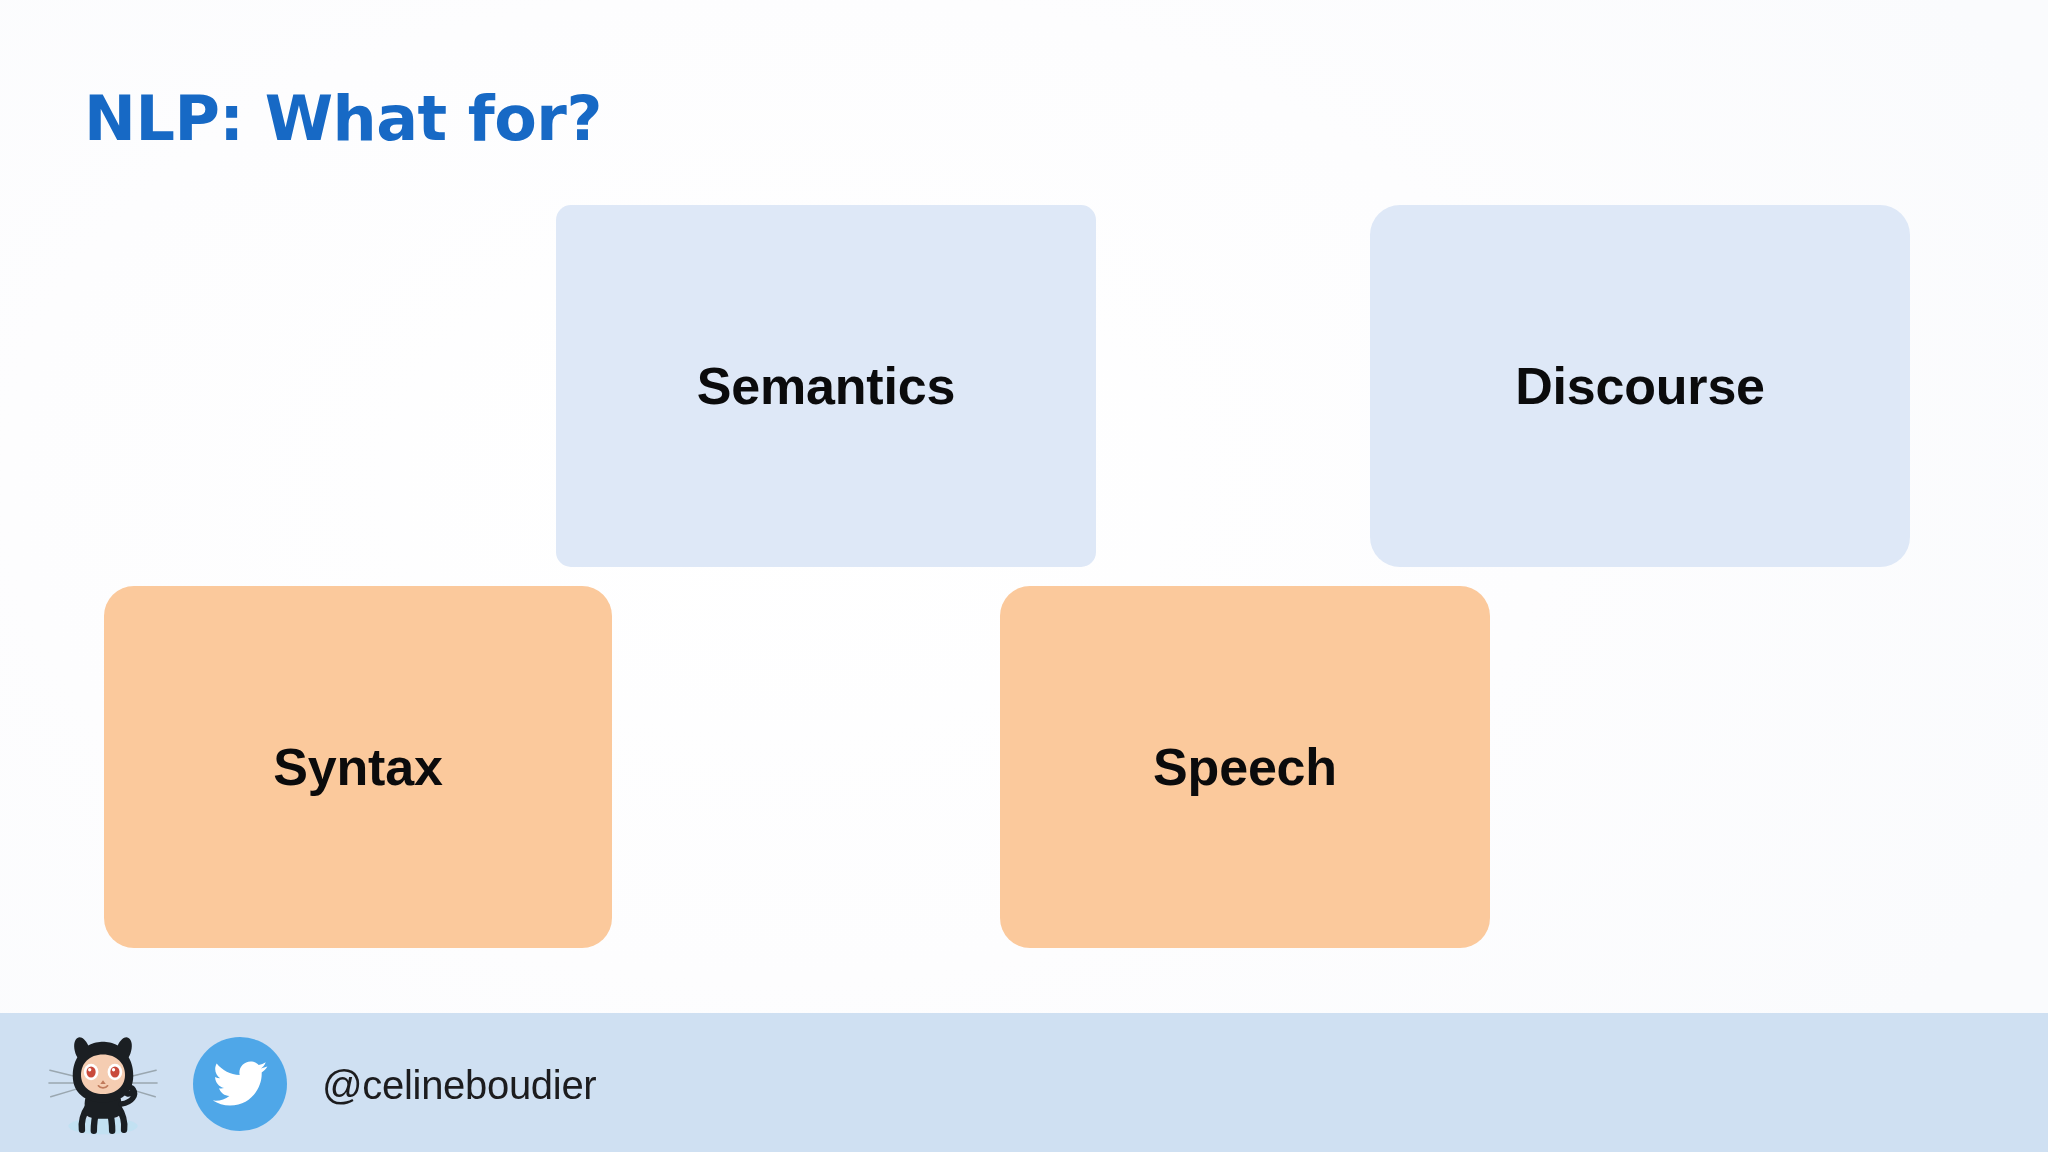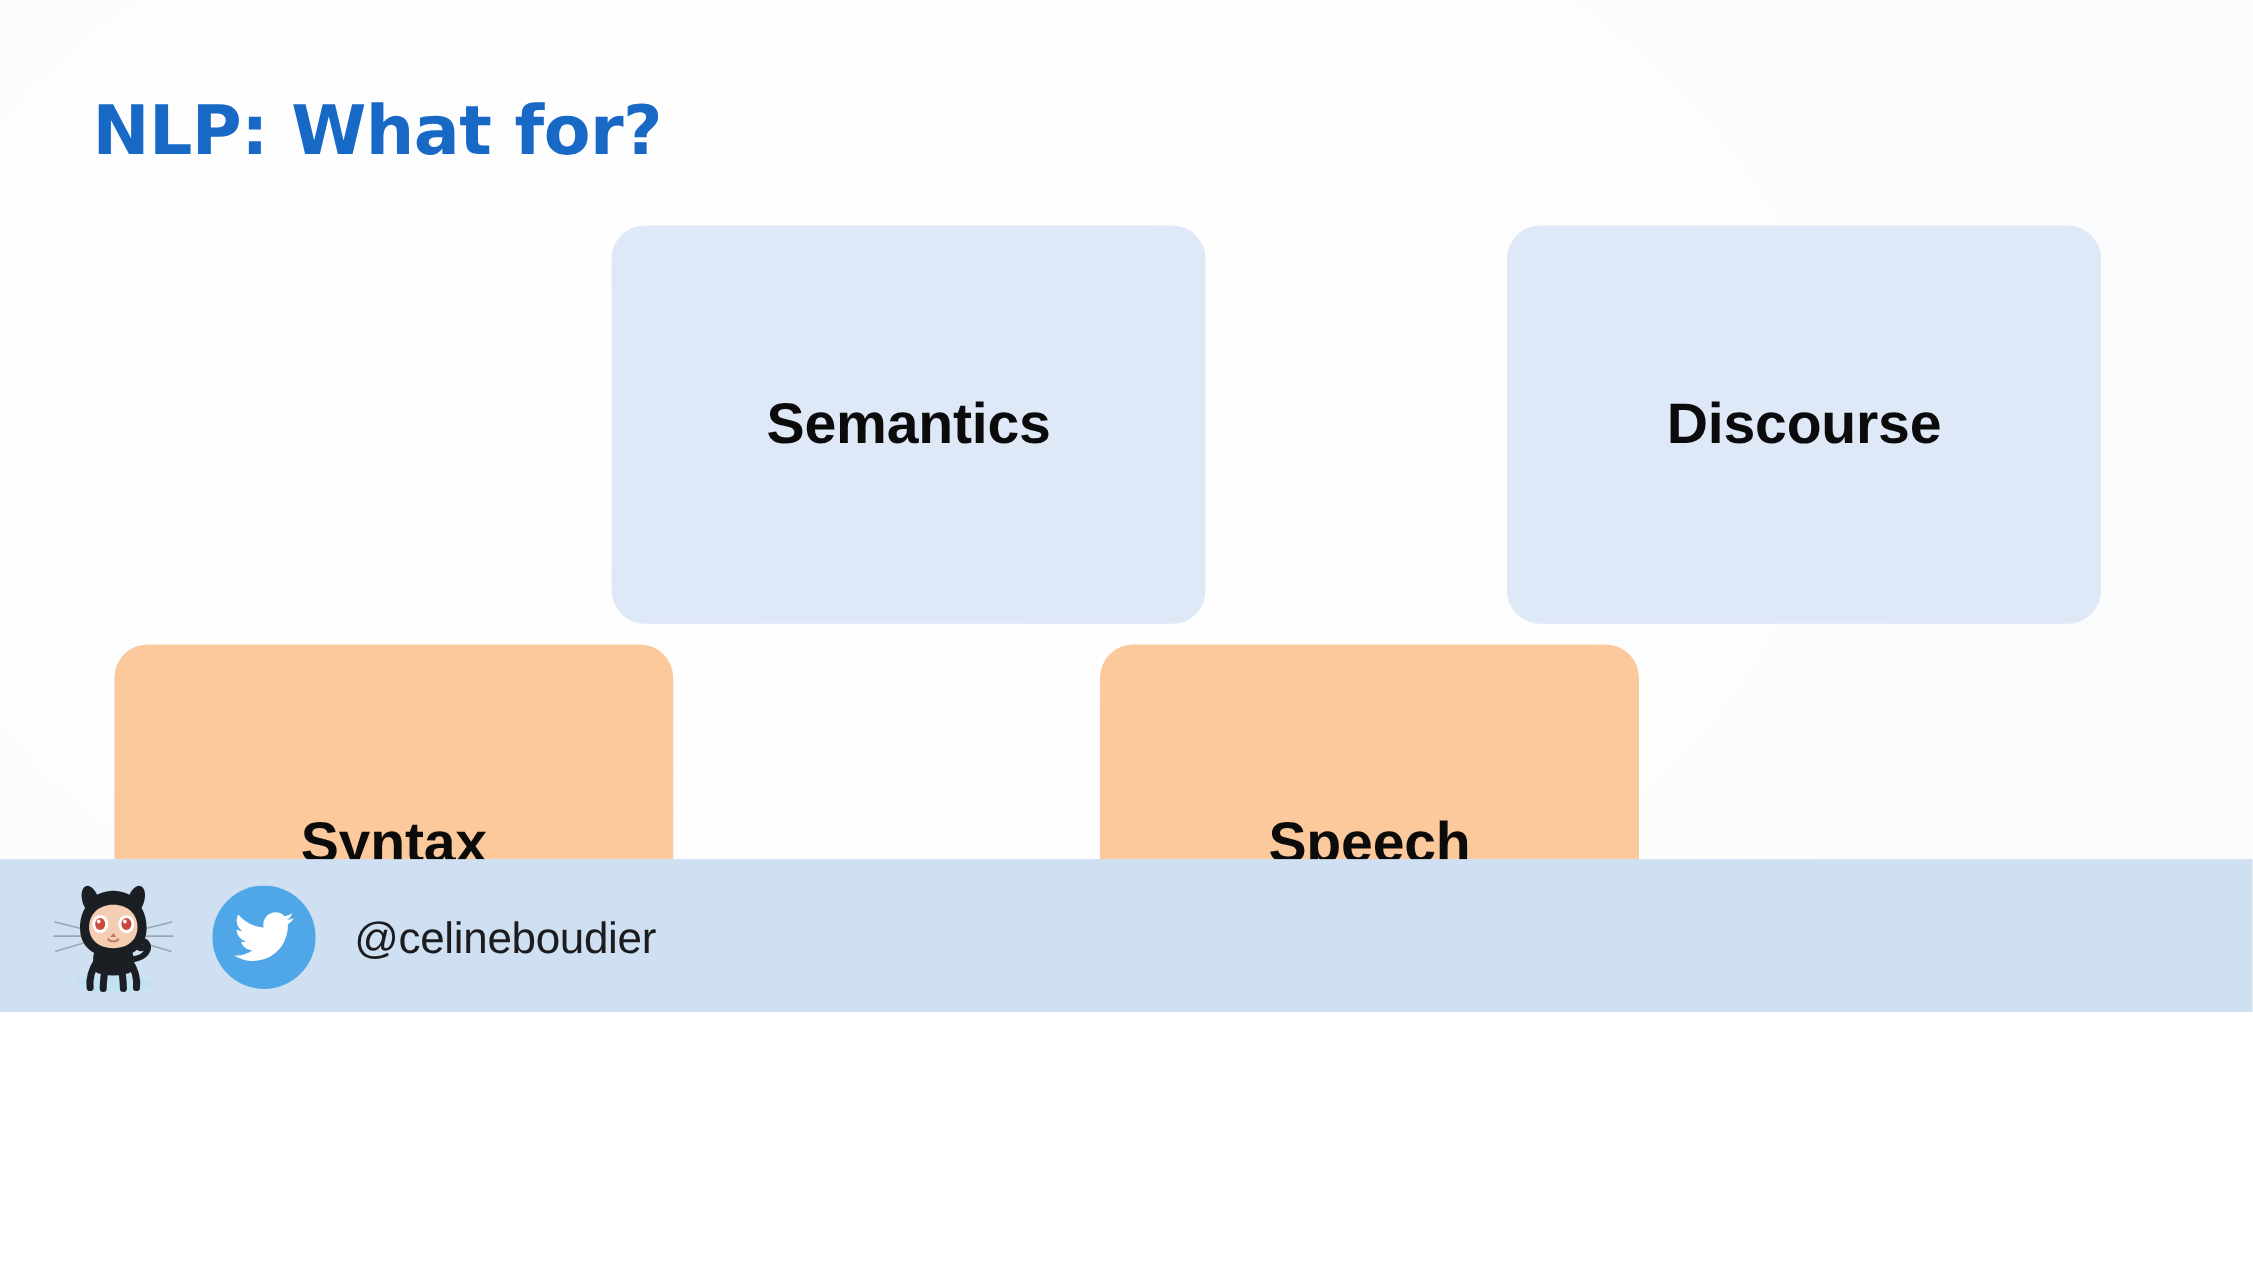--- a/index.html
+++ b/index.html
@@ -10,21 +10,21 @@
   body {
     width: 2048px;
     height: 1152px;
     overflow: hidden;
     font-family: "Liberation Sans", sans-serif;
     background: #ffffff;
   }
   .slide {
     position: relative;
     width: 2048px;
-    height: 920px;
+    height: 1152px;
     background:
       radial-gradient(ellipse 1400px 900px at 38% 42%, #ffffff 0%, #fdfdfe 55%, #fafbfd 100%);
     overflow: hidden;
   }
 
   
   .title {
     position: absolute;
     left: 84px;
     top: 38px;
@@ -51,21 +51,21 @@
     font-weight: 700;
     font-size: 52px;
     color: #0b0b0c;
     letter-spacing: -0.2px;
     white-space: nowrap;
     line-height: 1;
   }
   .box--blue   { background: #dee8f7; }
   .box--orange { background: #fbc99c; }
 
-  #box-semantics { left: 556px;  top: 205px; width: 540px; height: 362px; }
+  #box-semantics { left: 556px;  top: 205px; width: 540px; height: 362px; border-radius: 15px; }
   #box-discourse { left: 1370px; top: 205px; width: 540px; height: 362px; }
   #box-syntax    { left: 104px;  top: 586px; width: 508px; height: 362px; }
   #box-speech    { left: 1000px; top: 586px; width: 490px; height: 362px; }
 
   
   .footer {
     position: absolute;
     left: 0;
     bottom: 0;
     width: 2048px;

